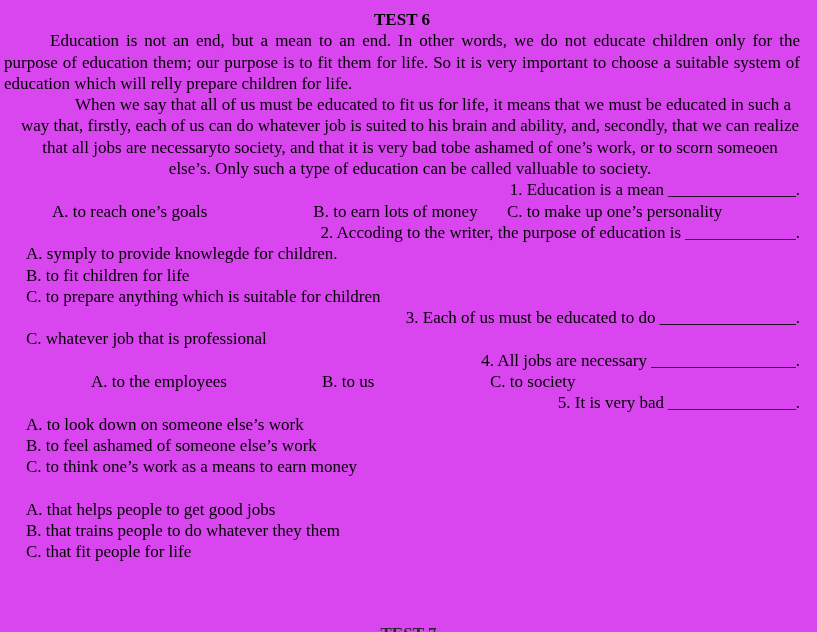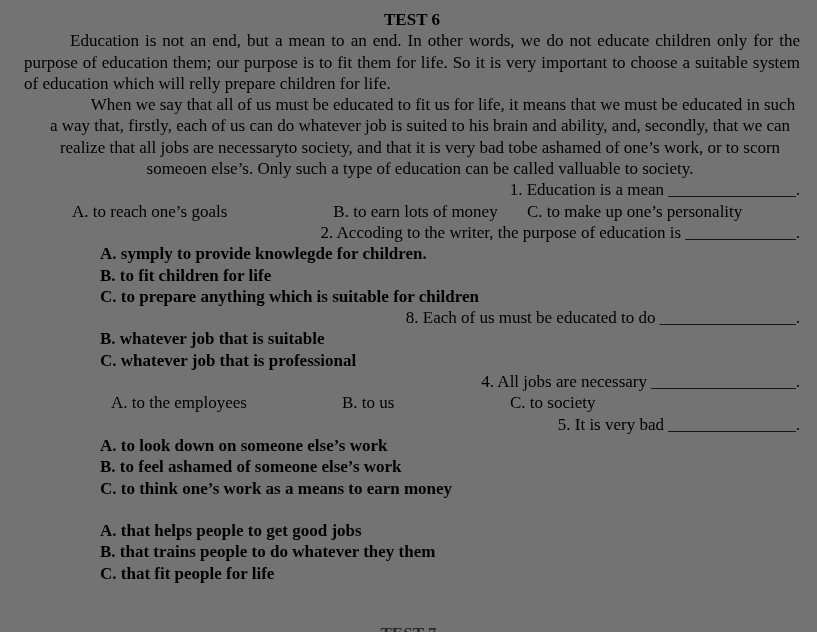--- a/index.html
+++ b/index.html
@@ -5,23 +5,23 @@
   html, body {
     margin: 0;
     padding: 0;
     background: #ffffff;
   }
   .page {
     position: relative;
     width: 817px;
     height: 632px;
     box-sizing: border-box;
-    padding: 9px 17px 0 24px;
+    padding: 9px 17px 0 4px;
     overflow: hidden;
-    background: #737373;
+    background: #d946ef;
     color: #000000;
     font-family: "Liberation Serif", "DejaVu Serif", serif;
     font-size: 17px;
     line-height: 21.3px;
   }
   .doc-title {
     text-align: center;
     font-weight: bold;
   }
   .para {
@@ -29,22 +29,21 @@
     text-align: justify;
   }
   .para.ragged {
     text-align: center;
     margin-left: 16px;
   }
   .question-stem {
     text-align: right;
   }
   .opts-stacked .option-line {
-    margin-left: 76px;
-    font-weight: bold;
+    margin-left: 22px;
   }
   .opts-inline {
     margin-left: 48px;
     white-space: nowrap;
   }
   .opts-inline .opt-a-q1 { display: inline-block; width: 232px; }
   .opts-inline .opt-b-q1 { display: inline-block; width: 223px; text-align: center; }
   .opts-inline .opt-a-q4 { display: inline-block; width: 231px; margin-left: 39px; }
   .opts-inline .opt-b-q4 { display: inline-block; width: 168px; }
   .blank-line {
@@ -79,22 +78,21 @@
   </div>
 
   <div class="opts-stacked">
     <div class="question-stem">2. Accoding to the writer, the purpose of education is _____________.</div>
     <div class="option-line">A. symply to provide knowlegde for children.</div>
     <div class="option-line">B. to fit children for life</div>
     <div class="option-line">C. to prepare anything which is suitable for children</div>
   </div>
 
   <div class="opts-stacked">
-    <div class="question-stem">8. Each of us must be educated to do ________________.</div>
-    <div class="option-line">B. whatever job that is suitable</div>
+    <div class="question-stem">3. Each of us must be educated to do ________________.</div>
     <div class="option-line">C. whatever job that is professional</div>
   </div>
 
   <div>
     <div class="question-stem">4. All jobs are necessary _________________.</div>
     <div class="opts-inline">
       <span class="opt-a-q4">A. to the employees</span><span class="opt-b-q4">B. to us</span><span>C. to society</span>
     </div>
   </div>
 

